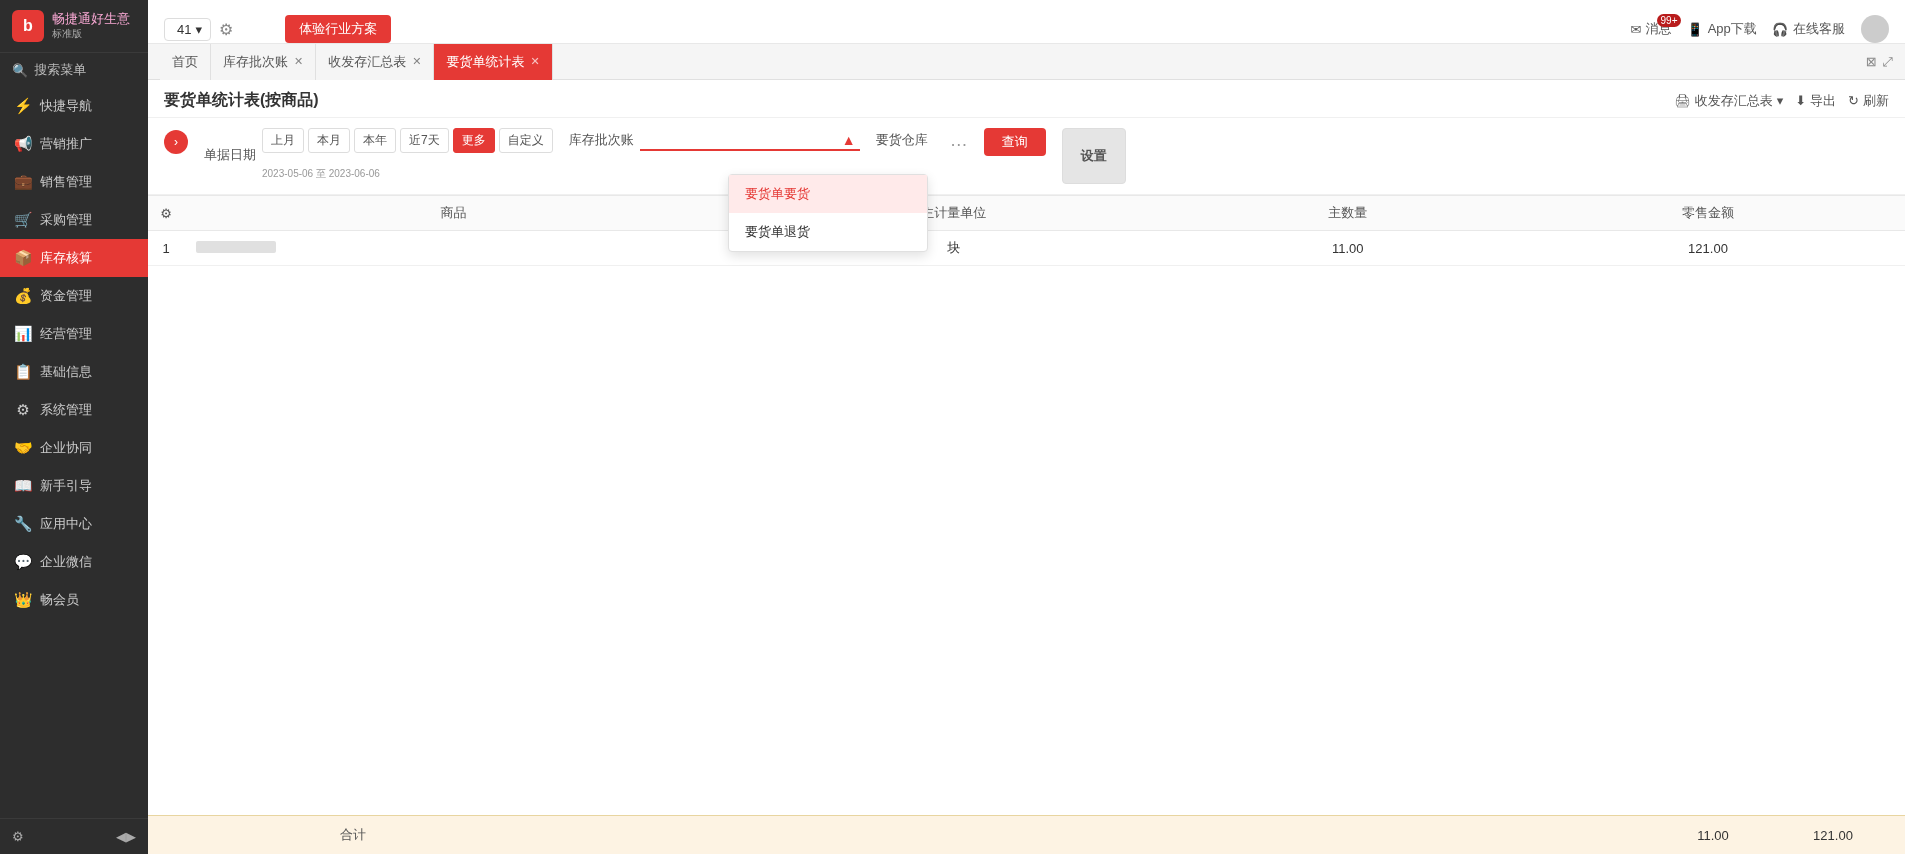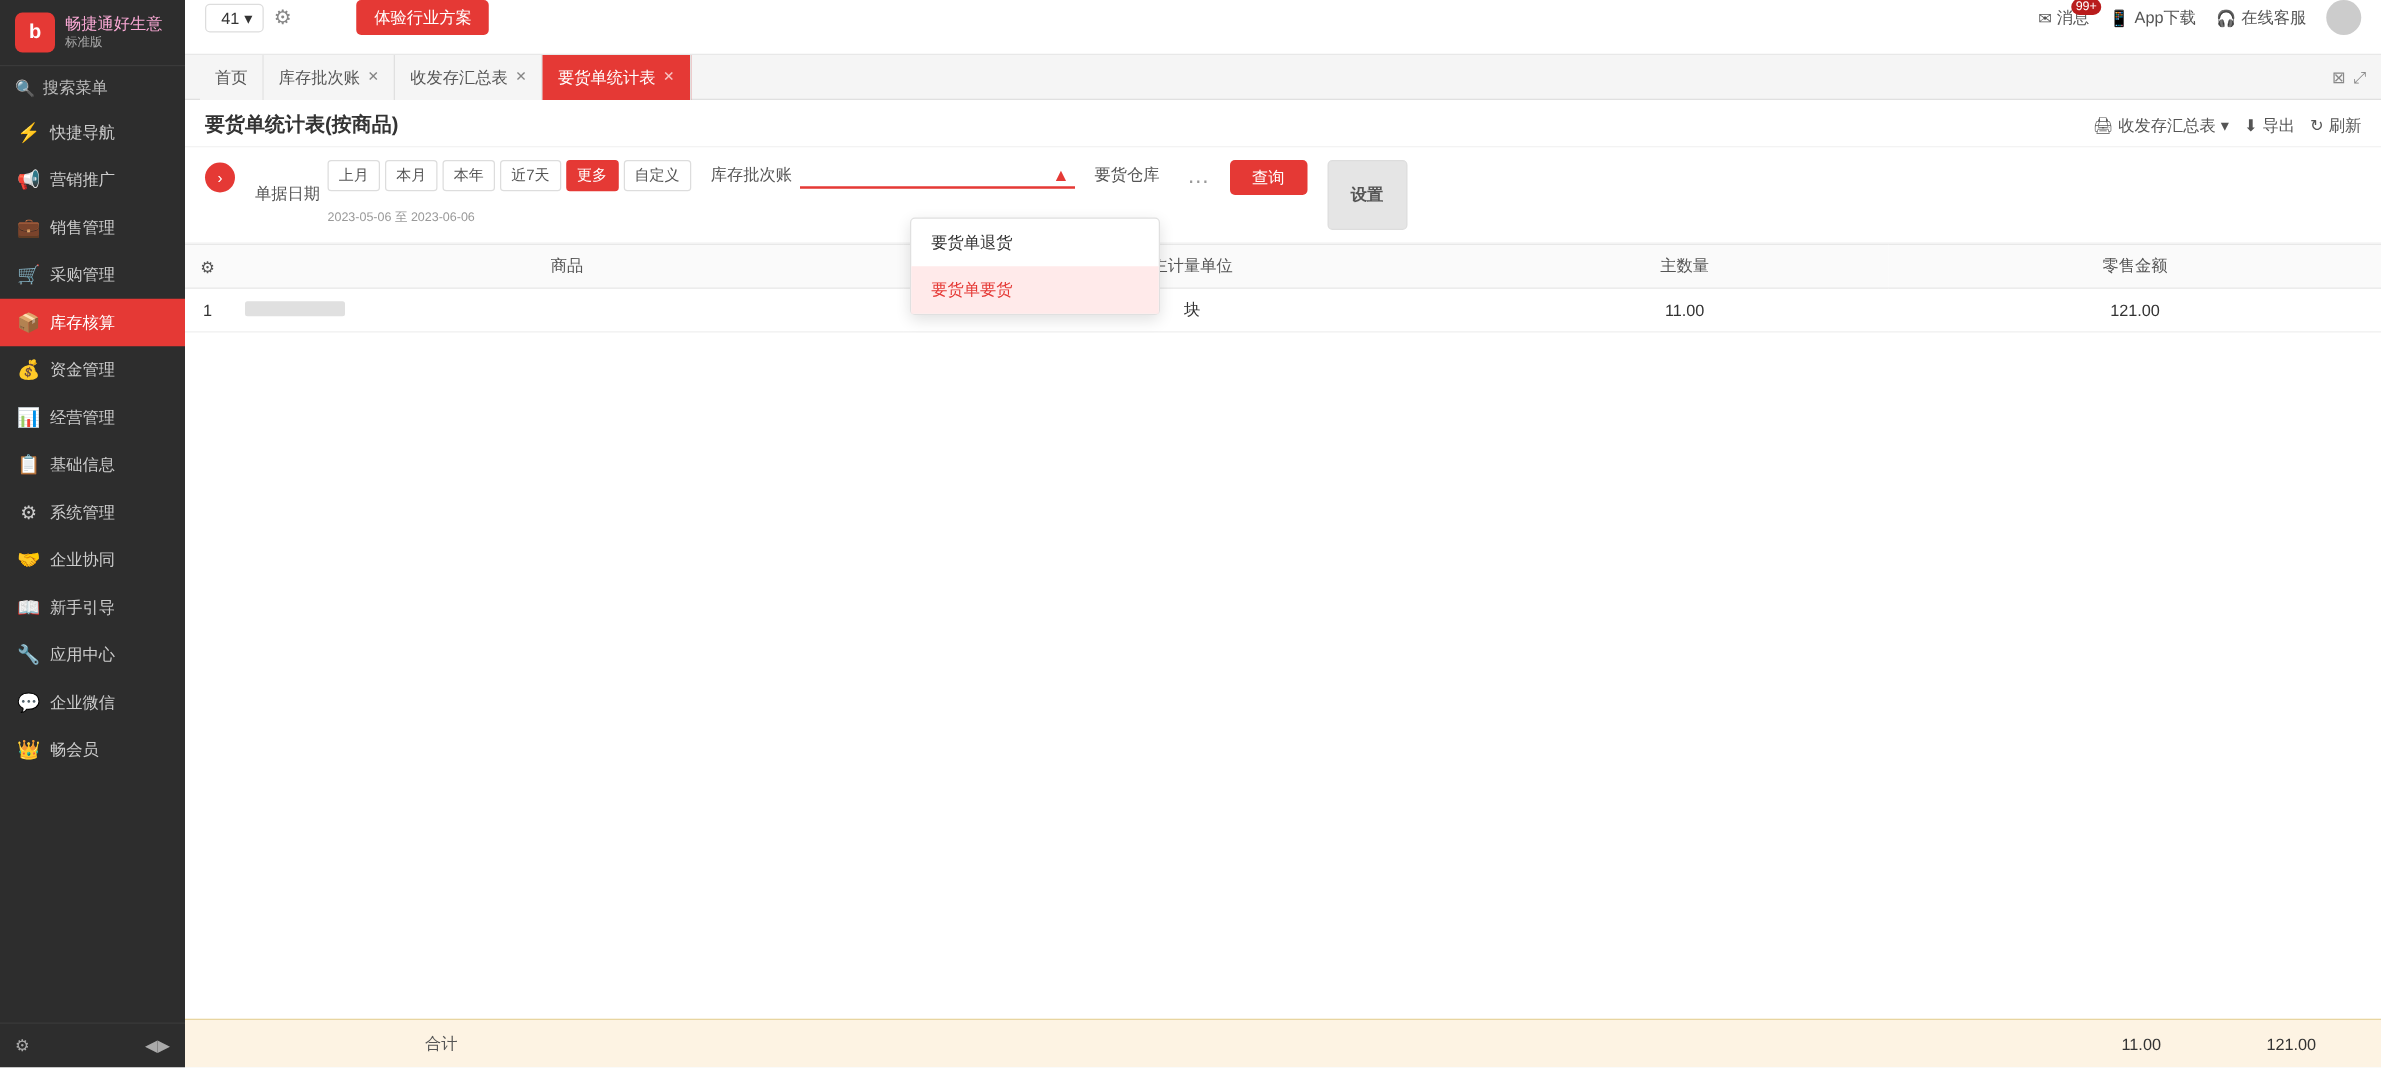--- a/index.html
+++ b/index.html
@@ -85,21 +85,21 @@
       display: flex;
       flex-direction: column;
       height: 100%;
       overflow: hidden;
     }
 
     
     .topbar {
       background: #fff;
       display: flex;
-      align-items: flex-start;
+      align-items: flex-end;
       padding: 0 16px;
       height: 44px;
       border-bottom: 1px solid #e8e8e8;
       flex-shrink: 0;
     }
     .topbar-left { display: flex; align-items: center; gap: 8px; flex: 1; }
     .store-selector {
       display: flex;
       align-items: center;
       gap: 4px;
@@ -592,22 +592,22 @@
 
       <div class="filter-warehouse">
         <span class="filter-label">要货仓库</span>
         <span class="filter-more-btn">…</span>
       </div>
 
       <button class="query-btn">查询</button>
       <button class="set-btn">设置</button>
 
       <div class="dropdown-overlay">
+        <div class="dropdown-item selected">要货单要货</div>
         <div class="dropdown-item">要货单退货</div>
-        <div class="dropdown-item selected">要货单要货</div>
       </div>
     </div>
 
     <div class="table-wrapper">
       <table class="data-table">
         <thead>
           <tr>
             <th class="col-settings">⚙</th>
             <th>商品</th>
             <th>主计量单位</th>

